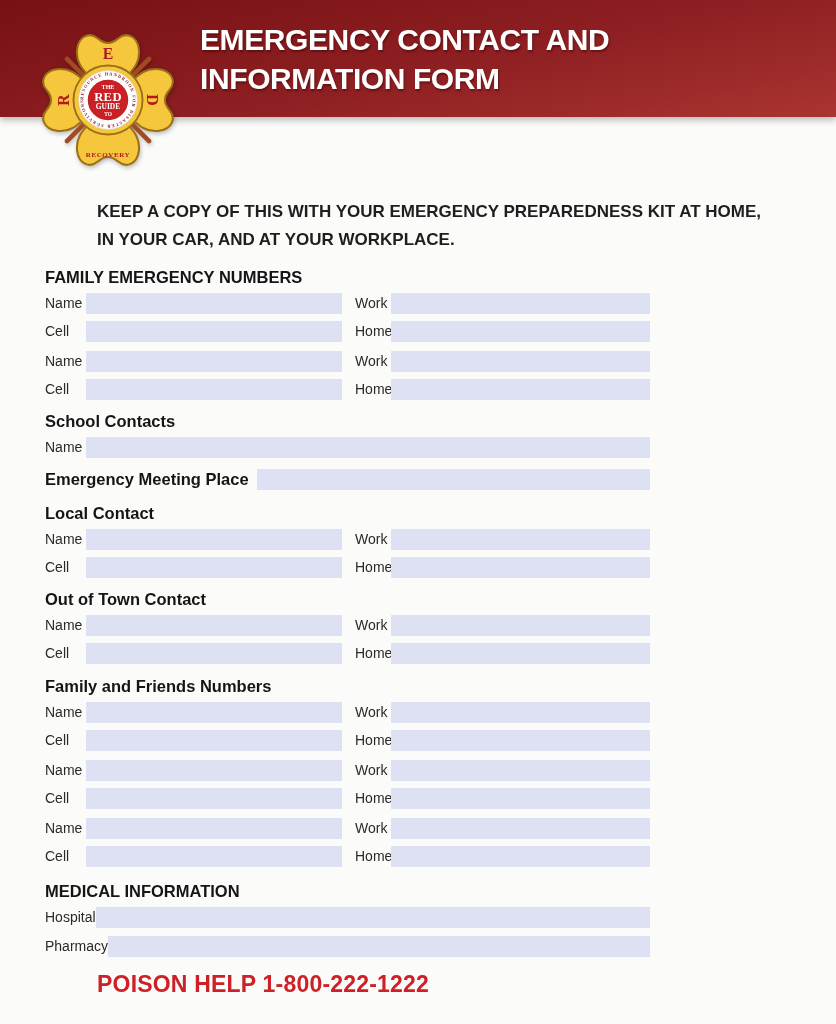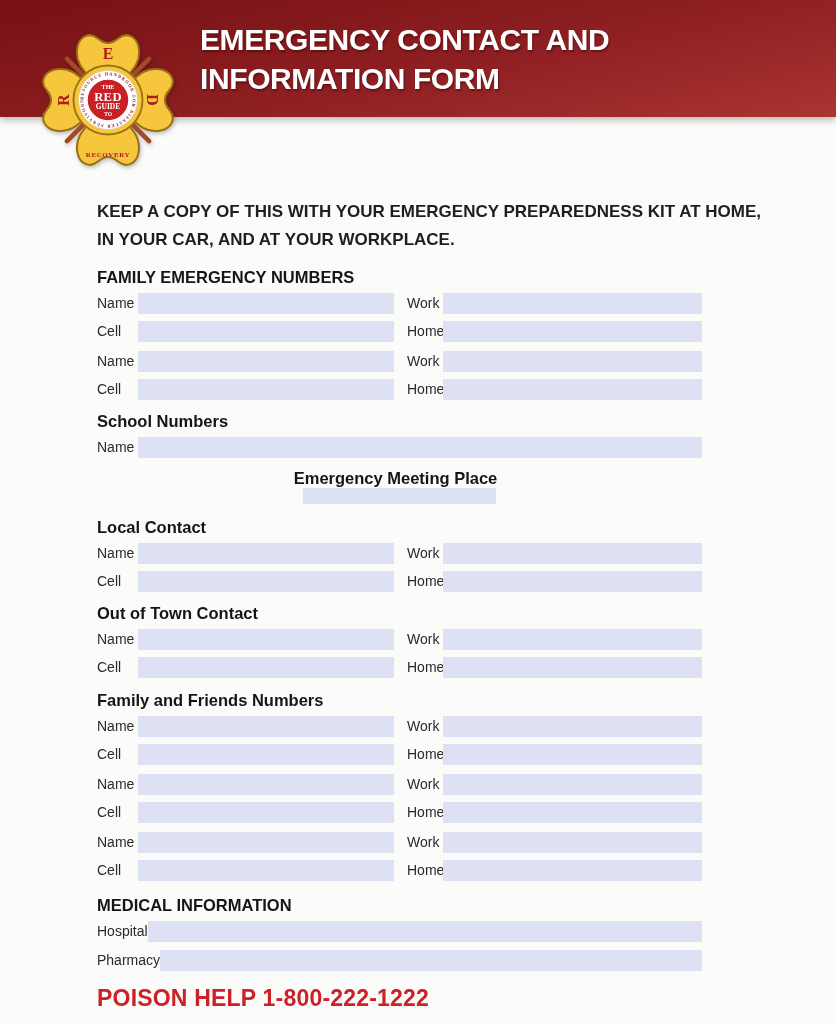--- a/index.html
+++ b/index.html
@@ -23,42 +23,42 @@
   .badge {
     position:absolute; left:24px; top:11px; width:168px; height:178px; z-index:5;
     filter:drop-shadow(1px 2px 2px rgba(0,0,0,.25));
   }
   
   .intro {
     margin:81px 0 0 97px; width:665px;
     font-weight:bold; font-size:17px; line-height:28px; color:#1f1d1e;
   }
   
-  .content { margin-left:97px; width:605px; }
+  .content { margin-left:45px; width:605px; }
   .h {
     font-size:16.5px; font-weight:bold; color:#151515;
     line-height:19px; margin:12px 0 6px;
   }.mt13{margin-top:13px}.mt14{margin-top:14px}.mt15{margin-top:15px}
   .row { display:flex; align-items:center; margin-bottom:7px; }
   .row.mb8 { margin-bottom:8px; }
   .group { margin-bottom:9px; }
   .lbl { flex:none; font-size:14px; color:#2a2a2a; line-height:21px; }
   .l1 { width:41px; }
   .l2 { width:36px; margin-left:13px; }
   .l-auto { }
   .fld {
     height:21px; background:#dde1f3; border:none; outline:none;
     padding:0 6px; flex:none;
     font:14px "Liberation Sans", sans-serif; color:#222222;
   }
   .f1 { width:256px; }
   .f2 { width:259px; }
   .ffull { flex:1; }
   
-  .meet { display:flex; align-items:center; margin-top:11px;flex-direction:column; }
+  .meet { display:flex; align-items:center; margin-top:11px; }
   .meet .h { margin:0 8px 0 0; }
   
   .poison {
     margin:14px 4px 0 97px; color:#cd2027;
     font-size:23px; font-weight:bold; letter-spacing:0.2px;
   }
 </style>
 </head>
 <body>
 
@@ -142,21 +142,21 @@
         <input class="fld f2" type="text" value="" style="">
       </div>
       <div class="row">
         <span class="lbl l1">Cell</span>
         <input class="fld f1" type="text" value="" style="">
         <span class="lbl l2">Home</span>
         <input class="fld f2" type="text" value="" style="">
       </div>
     </div>
 
-    <div class="h">School Numbers</div>
+    <div class="h">School Contacts</div>
     <div class="row">
       <span class="lbl l1">Name</span>
       <input class="fld ffull" type="text" value="" style="">
     </div>
 
     <div class="meet">
       <span class="h">Emergency Meeting Place</span>
       <input class="fld ffull" type="text" value="" style="">
     </div>
 

